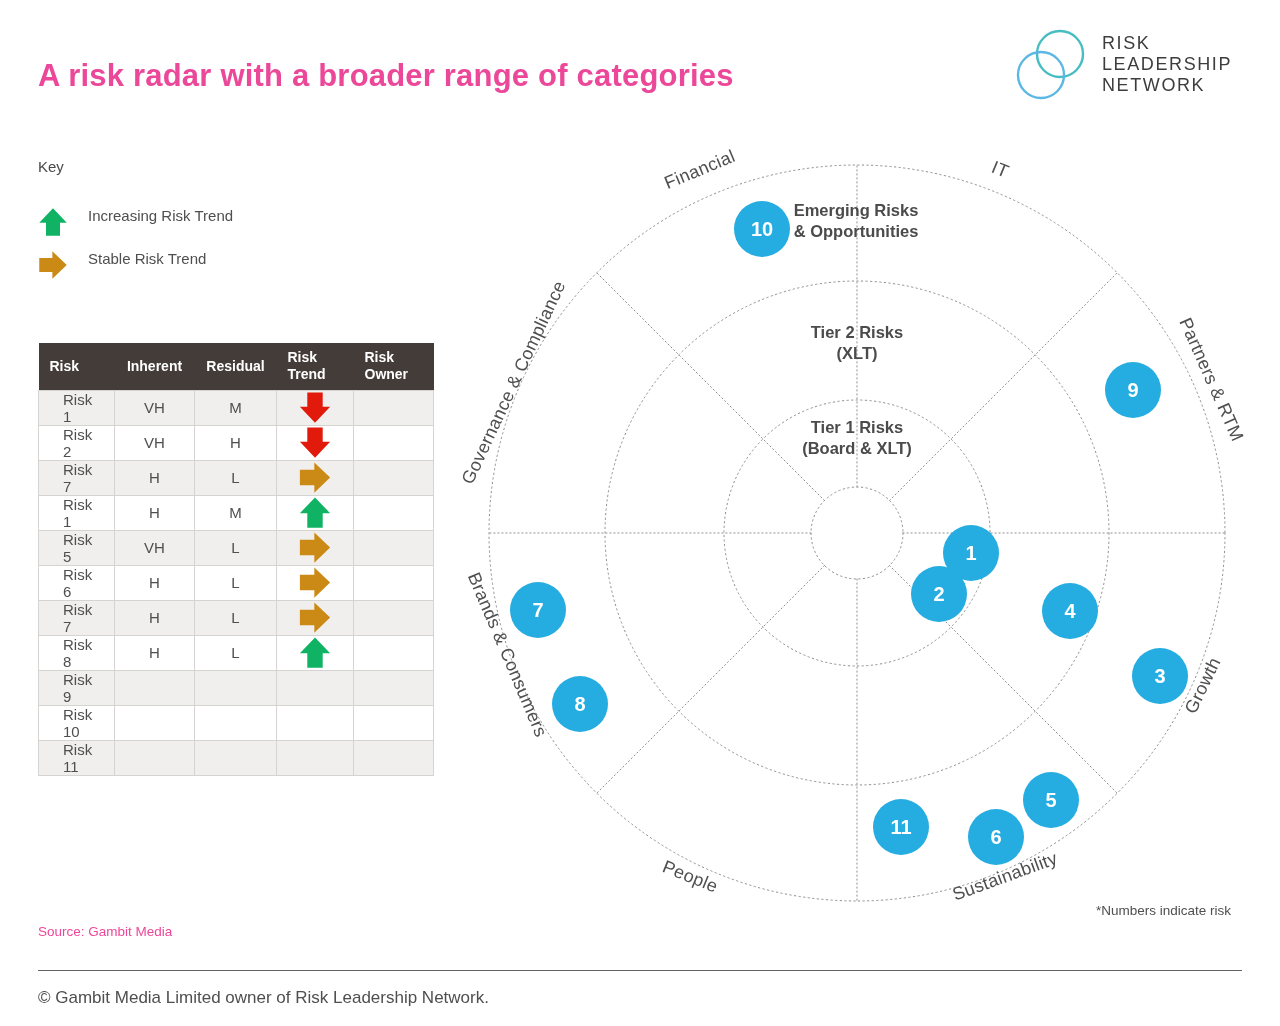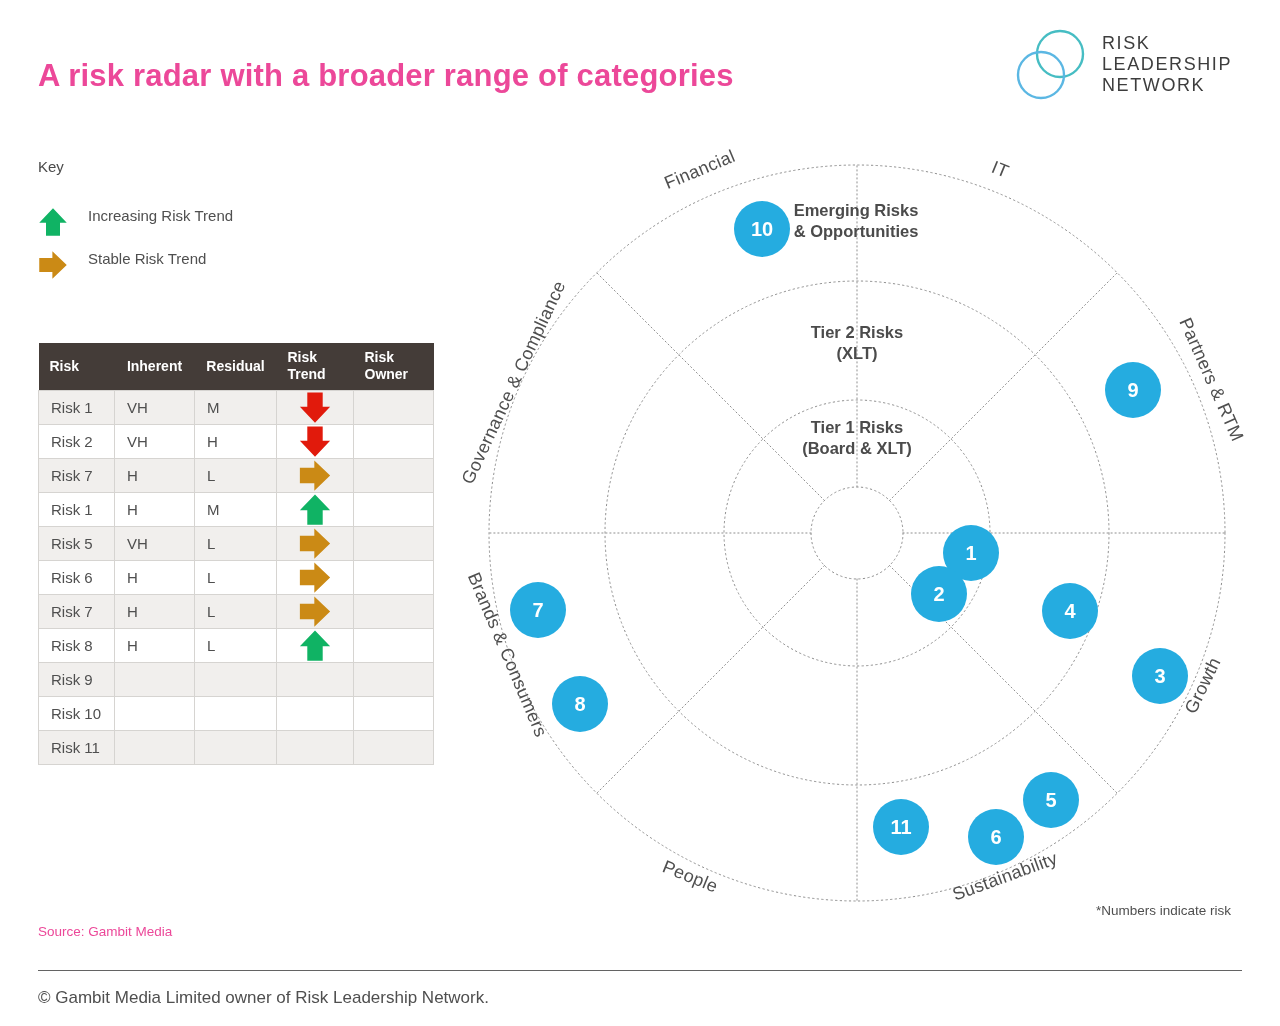--- a/index.html
+++ b/index.html
@@ -45,25 +45,25 @@
     font-size: 15px; color: #4f4f4f;
   }
   .risk-table th {
     background: #443c38; color: #ffffff;
     font-size: 14px; font-weight: 700; line-height: 17px;
     text-align: left; vertical-align: middle;
     padding: 6px 11px; height: 47px; border: none;
   }
   .risk-table th.center { text-align: center; }
   .risk-table td {
-    border: 1px solid #d6d4d1; height: 34px; padding: 0 12px;
+    border: 1px solid #d6d4d1; height: 34px; padding: 0 24px;
     background: #ffffff;
   }
   .risk-table tbody tr:nth-child(odd) td { background: #f1efed; }
-  .risk-table td.c-mid { }
+  .risk-table td.c-mid { text-align: center; }
   .risk-table td.c-trend { padding: 0; }
   .risk-table td.c-trend .arrow-box { width: 26px; height: 26px; margin: 0 auto; }
 
   
   .radar { position: absolute; left: 440px; top: 140px; }
   .ring, .spoke { fill: none; stroke: #8f8f8f; stroke-width: 1; stroke-linecap: round; }
   .ring  { stroke-dasharray: 1.4 3.2; }
   .spoke { stroke-dasharray: 1.2 2.8; }
   .cat-label { font-size: 18px; fill: #4f4f4f; font-weight: 500; letter-spacing: .3px; }
   .ring-label { font-size: 16.5px; fill: #4b4b4b; font-weight: 700; }

